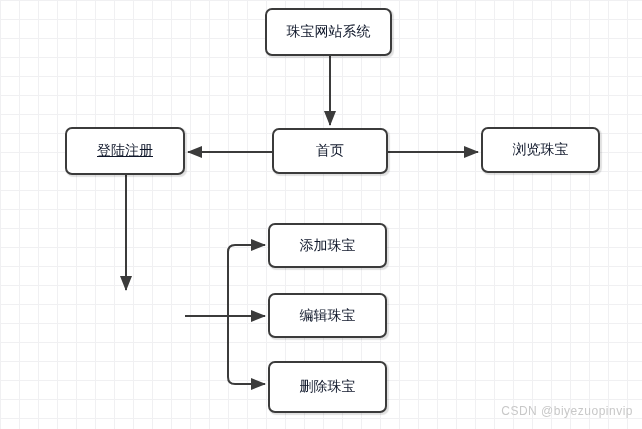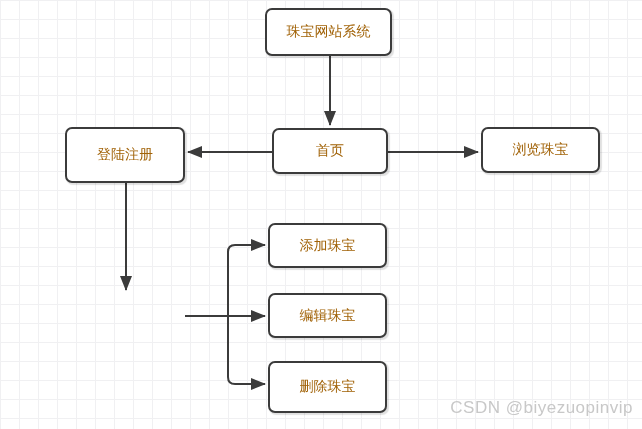--- a/index.html
+++ b/index.html
@@ -29,28 +29,28 @@
     position: absolute;
     box-sizing: border-box;
     background: #ffffff;
     border: 2px solid #3b3b3b;
     border-radius: 7px;
     box-shadow: 1.5px 1.5px 1px rgba(0,0,0,0.12);
     display: flex;
     align-items: center;
     justify-content: center;
     font-size: 14px;
-    color: #a16207;
+    color: #0f172a;
     white-space: nowrap;
   }
   .watermark {
     position: absolute;
     right: 9px;
     bottom: 11px;
-    font-size: 17px;
+    font-size: 12px;
     color: #c8c8c8;
     letter-spacing: 0.5px;
     user-select: none;
   }
 </style>
 </head>
 <body>
 
 <div class="canvas">
 
@@ -71,21 +71,21 @@
 
     <line x1="185" y1="316" x2="265" y2="316" stroke="#3b3b3b" stroke-width="2" marker-end="url(#arrow)"></line>
 
     <path d="M228,316 L228,252 Q228,245 235,245 L265,245" fill="none" stroke="#3b3b3b" stroke-width="2" marker-end="url(#arrow)"></path>
 
     <path d="M228,316 L228,377 Q228,384 235,384 L265,384" fill="none" stroke="#3b3b3b" stroke-width="2" marker-end="url(#arrow)"></path>
   </svg>
 
   <div class="node" style="left:265px; top:8px;  width:127px; height:48px;">珠宝网站系统</div>
 
-  <div class="node" style="left:65px;  top:127px; width:120px; height:56px;">登陆注册</div>
+  <div class="node" style="left:65px;  top:127px; width:120px; height:48px;text-decoration:underline;">登陆注册</div>
 
   <div class="node" style="left:272px; top:128px; width:116px; height:46px;">首页</div>
 
   <div class="node" style="left:481px; top:127px; width:119px; height:46px;text-align:center;">浏览珠宝</div>
 
 
   <div class="node" style="left:268px; top:223px; width:119px; height:45px;">添加珠宝</div>
 
   <div class="node" style="left:268px; top:293px; width:119px; height:45px;text-align:right;">编辑珠宝</div>
 

